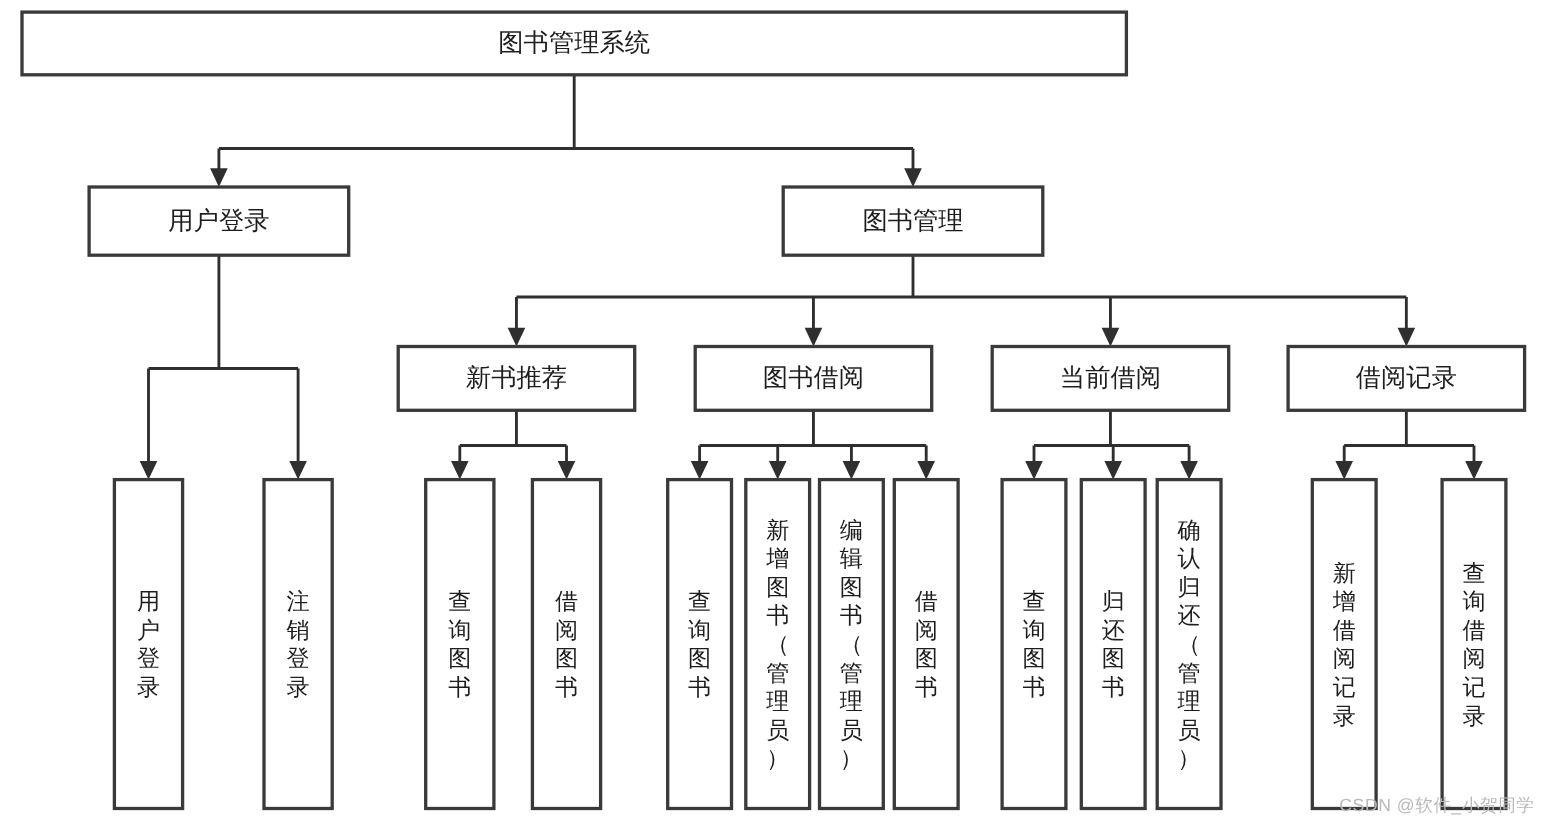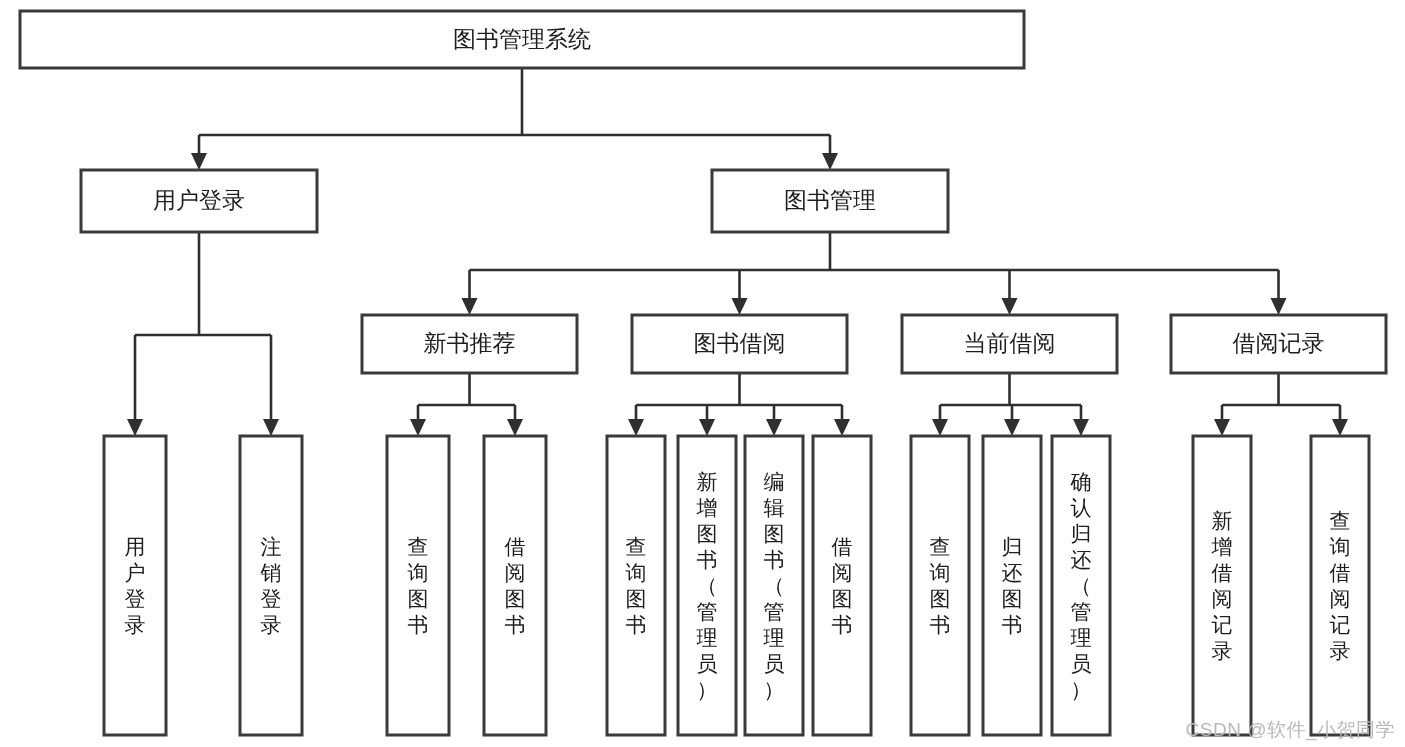--- a/index.html
+++ b/index.html
@@ -50,21 +50,21 @@
   }
   .arrow-head {
     fill: #2f2f2f;
     stroke: none;
   }
   .watermark {
     position: absolute;
     right: 10px;
     bottom: 4px;
     font-family: "Liberation Sans", "DejaVu Sans", sans-serif;
-    font-size: 19px;
+    font-size: 16px;
     color: #b9b9b9;
     letter-spacing: 0.5px;
     white-space: nowrap;
     pointer-events: none;
   }
 </style>
 </head>
 <body>
 
 <div id="diagram-root">

